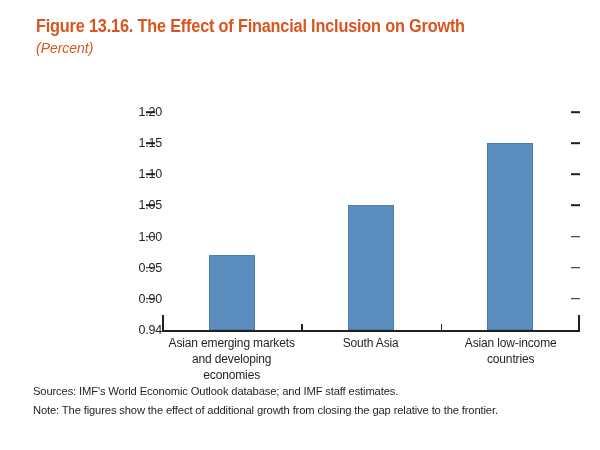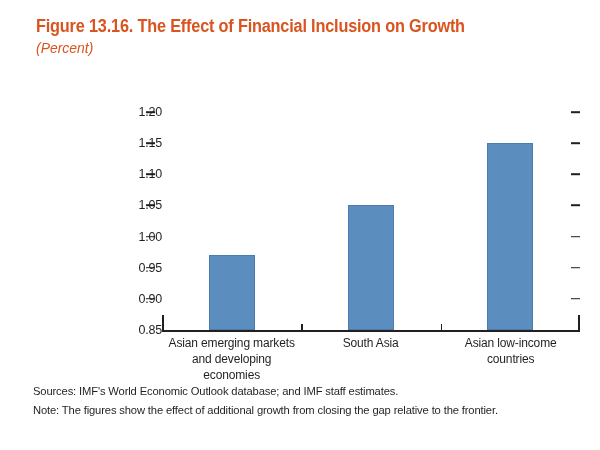--- a/index.html
+++ b/index.html
@@ -154,21 +154,21 @@
       <div class="ytick-dash-right" style="top: 105.429px; background: rgb(35, 31, 32);"></div>
       <div class="ytick-label" style="top: 136.571px;">1.00</div>
       <div class="ytick-dash-left" style="top: 136.571px; background: rgb(35, 31, 32);"></div>
       <div class="ytick-dash-right" style="top: 136.571px; background: rgb(35, 31, 32);"></div>
       <div class="ytick-label" style="top: 167.714px;">0.95</div>
       <div class="ytick-dash-left" style="top: 167.714px; background: rgb(35, 31, 32);"></div>
       <div class="ytick-dash-right" style="top: 167.714px; background: rgb(35, 31, 32);"></div>
       <div class="ytick-label" style="top: 198.857px;">0.90</div>
       <div class="ytick-dash-left" style="top: 198.857px; background: rgb(35, 31, 32);"></div>
       <div class="ytick-dash-right" style="top: 198.857px; background: rgb(35, 31, 32);"></div>
-      <div class="ytick-label" style="top: 230px;">0.85</div>
+      <div class="ytick-label" style="top: 230px;">0.94</div>
     </div>
   <div id="bars-layer">
       <div class="bar" style="left: 208.667px; top: 155.257px; width: 46px; height: 74.7429px; background: rgb(91, 141, 191);"></div>
       <div class="bar" style="left: 348px; top: 105.429px; width: 46px; height: 124.571px; background: rgb(91, 141, 191);"></div>
       <div class="bar" style="left: 487.333px; top: 43.1429px; width: 46px; height: 186.857px; background: rgb(91, 141, 191);"></div>
     </div>
   <div id="axis-layer">
       <div id="baseline" style="top: 230px; background: rgb(35, 31, 32);"></div>
       <div id="left-stub" style="top: 215px; background: rgb(35, 31, 32);"></div>
       <div id="right-stub" style="top: 215px; background: rgb(35, 31, 32);"></div>

